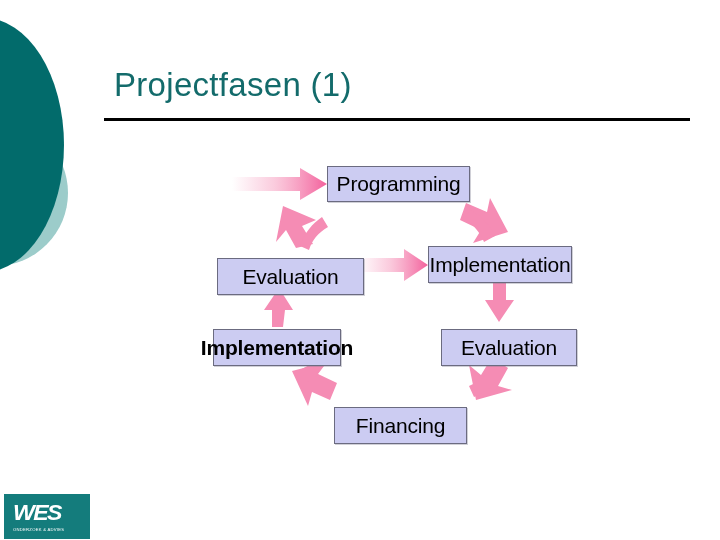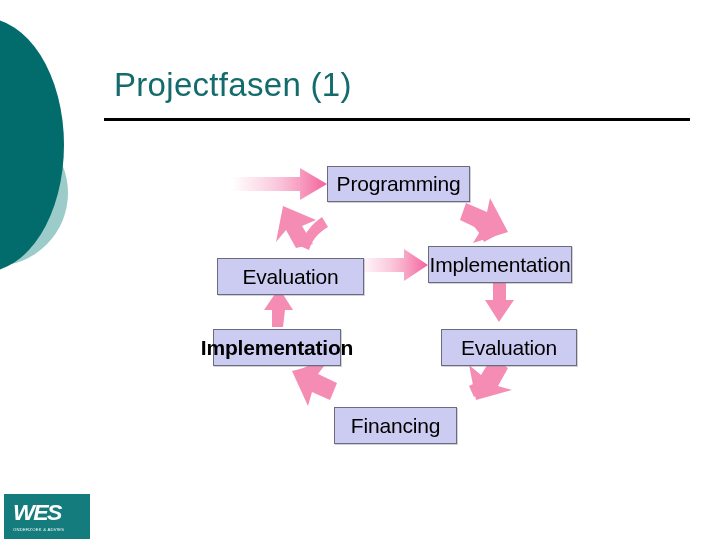--- a/index.html
+++ b/index.html
@@ -87,21 +87,21 @@
     z-index: 10;
     box-shadow: 1px 1px 0 rgba(120,120,140,0.35);
     letter-spacing: -0.2px;
     white-space: nowrap;
   }
   .box-programming   { left: 327px; top: 166px; width: 143px; height: 36px; }
   .box-evaluation    { left: 217px; top: 258px; width: 147px; height: 37px; }
   .box-identification{ left: 428px; top: 246px; width: 144px; height: 37px; }
   .box-implementation{ left: 213px; top: 329px; width: 128px; height: 37px; font-weight: bold; }
   .box-formulation   { left: 441px; top: 329px; width: 136px; height: 37px; }
-  .box-financing     { left: 334px; top: 407px; width: 123px; height: 37px; }
+  .box-financing     { left: 334px; top: 407px; width: 133px; height: 37px; }
 
   
   .logo {
     position: absolute;
     left: 4px;
     top: 494px;
     width: 86px;
     height: 45px;
     background: #147C7C;
     z-index: 6;

